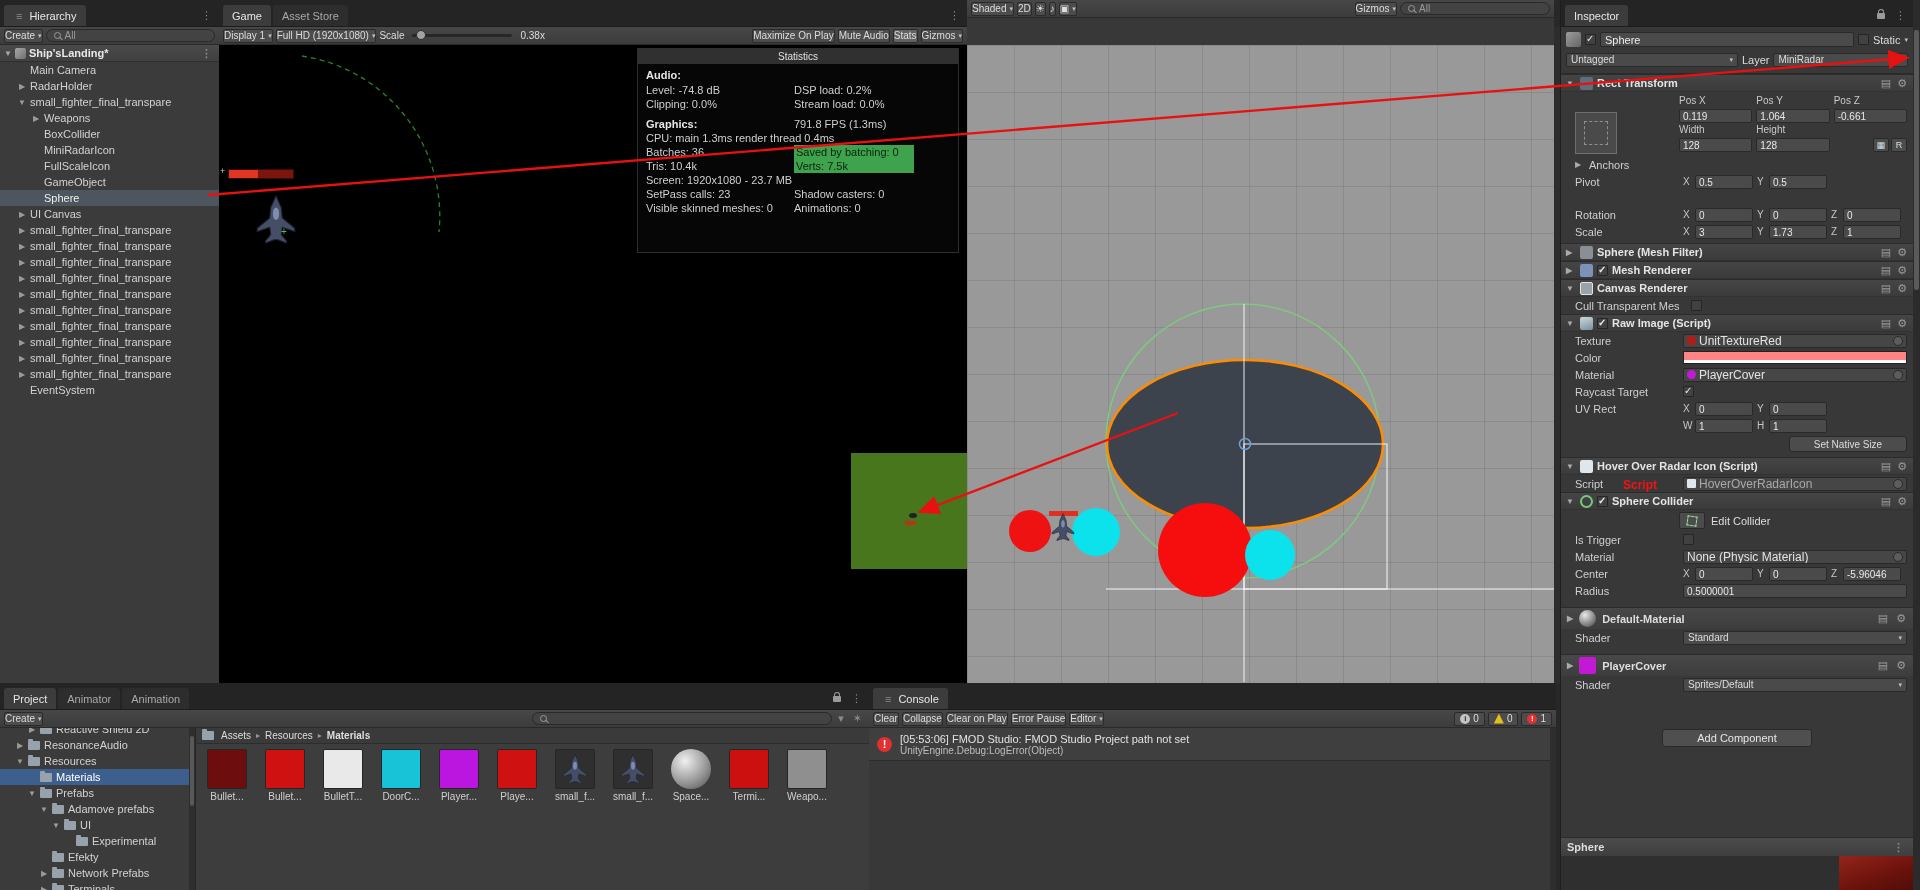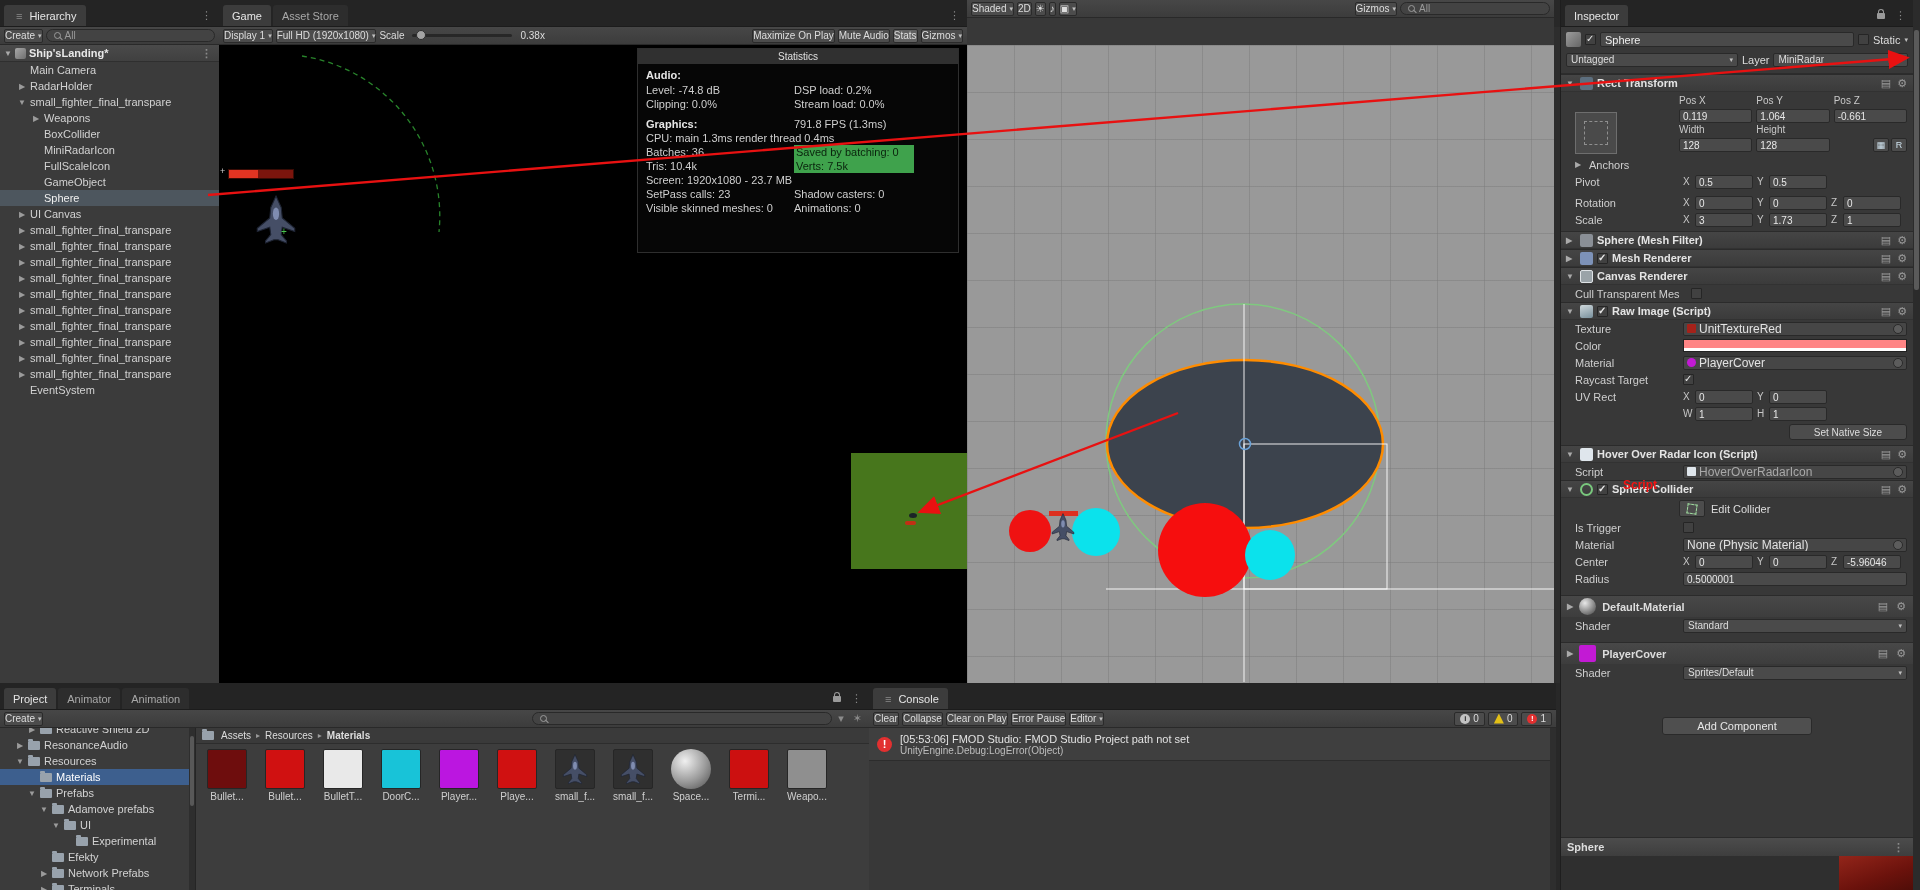--- a/index.html
+++ b/index.html
@@ -470,21 +470,21 @@
     <span class="fold" style="width:10px;font-size:8px;color:#aaa">▶</span>
     <span class="ilabel" style="width:94px">Anchors</span>
   </div>
   <div class="irow">
     <span class="ilabel">Pivot</span>
     <span class="axis">X</span>
       <span class="nf w3">0.5</span>
     <span class="axis">Y</span>
       <span class="nf w3">0.5</span>
   </div>
-  <div class="irow" style="margin-top:4px">
+  <div class="irow" style="margin-top:16px">
     <span class="ilabel">Rotation</span>
     <span class="axis">X</span>
       <span class="nf w3">0</span>
     <span class="axis">Y</span>
       <span class="nf w3">0</span>
     <span class="axis">Z</span>
       <span class="nf w3">0</span>
   </div>
   <div class="irow" style="margin-bottom:3px">
     <span class="ilabel">Scale</span>

